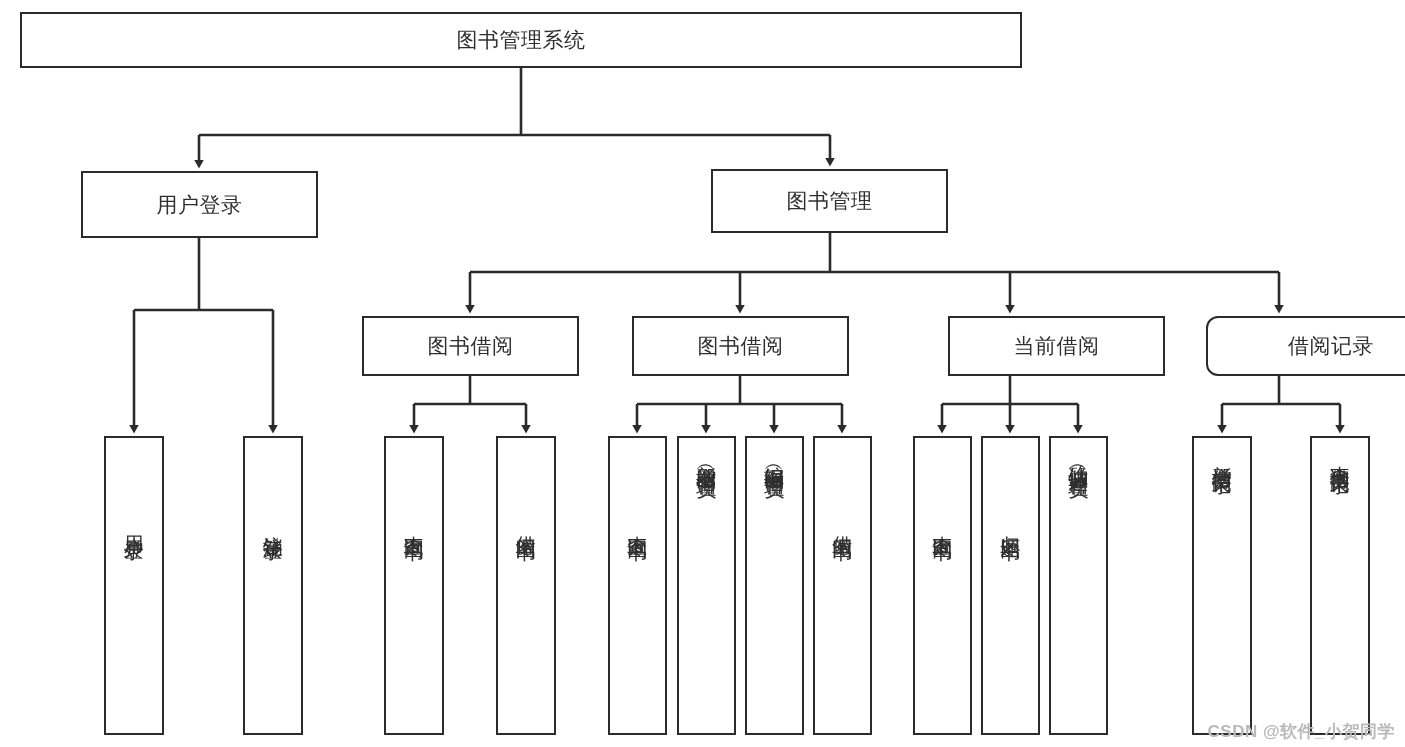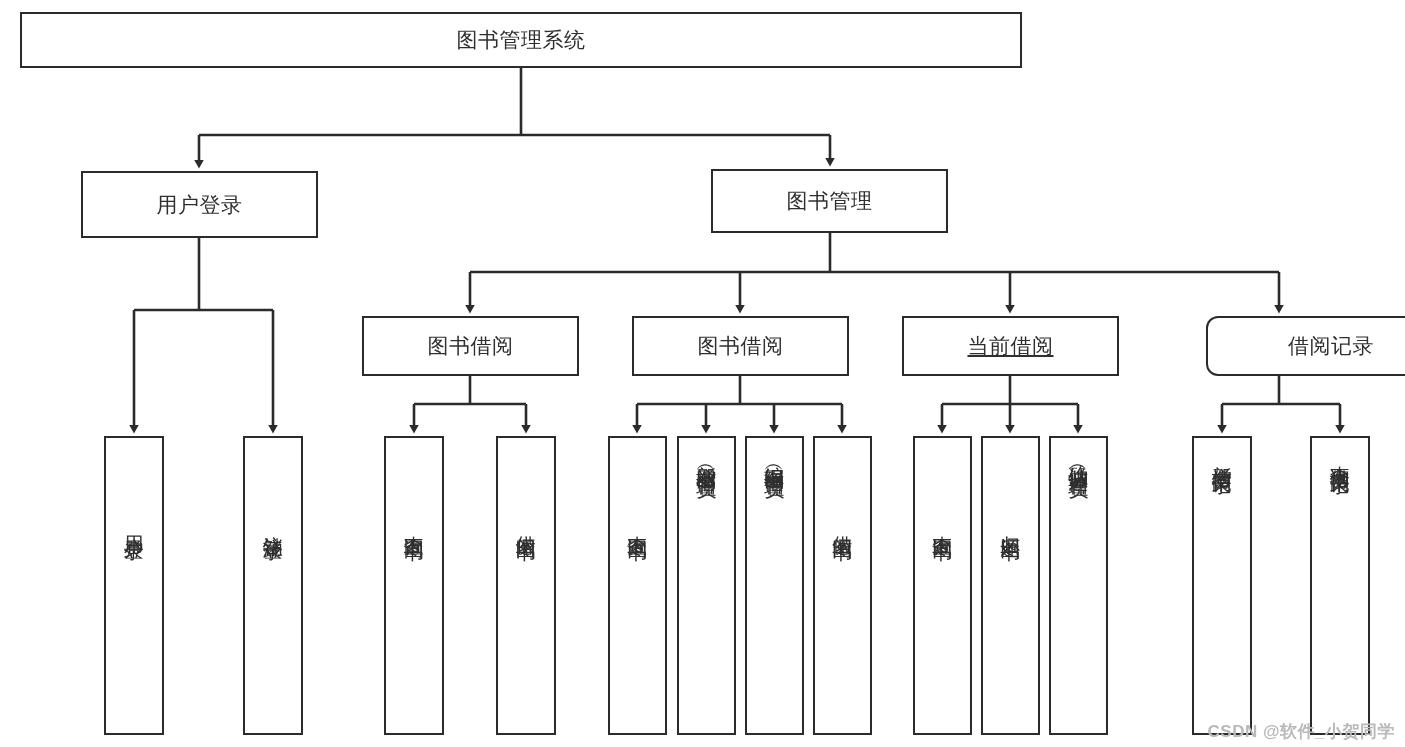--- a/index.html
+++ b/index.html
@@ -136,21 +136,21 @@
   <div class="node h" style="left:711px; top:169px; width:237px; height:64px;">
     <span>图书管理</span>
   </div>
 
   <div class="node h" style="left:362px; top:316px; width:217px; height:60px;">
     <span>图书借阅</span>
   </div>
   <div class="node h" style="left:632px; top:316px; width:217px; height:60px;text-align:center;">
     <span>图书借阅</span>
   </div>
-  <div class="node h" style="left:902px; top:316px; width:217px; height:60px;text-decoration:underline;">
+  <div class="node h" style="left:948px; top:316px; width:217px; height:60px;">
     <span>当前借阅</span>
   </div>
   <div class="node h" style="left:1206px; top:316px; width:250px; height:60px;border-radius:12px;">
     <span>借阅记录</span>
   </div>
 
   <div class="node leaf mid" style="left:104px; top:436px; width:60px; height:299px;">
     <span class="vtext">用户登录</span>
   </div>
   <div class="node leaf mid" style="left:243px; top:436px; width:60px; height:299px;">

